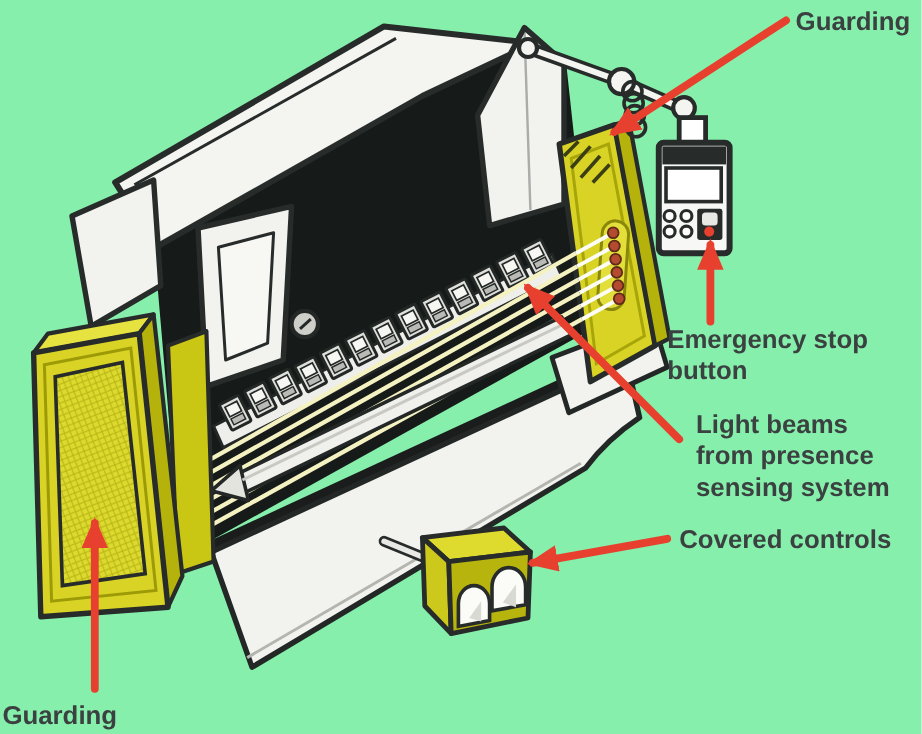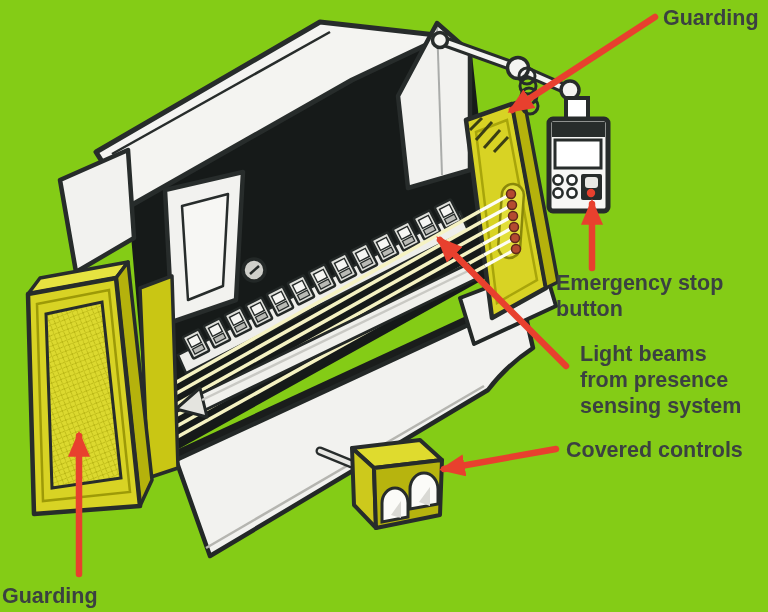--- a/index.html
+++ b/index.html
@@ -1,19 +1,19 @@
 <!DOCTYPE html>
 <html><head>
 <meta charset="utf-8">
 <style>
   html,body{margin:0;padding:0;background:#ffffff;}
   .stage{
     position:relative;
     width:768px;height:612px;
-    background:#84cc16;
+    background:#86efac;
     font-family:"Liberation Sans", sans-serif;
     overflow:hidden;
   }
   svg{display:block;}
   .label{
     font-family:"Liberation Sans", sans-serif;
     font-weight:700;
     font-size:21.5px;
     fill:#3b4141;
   }

